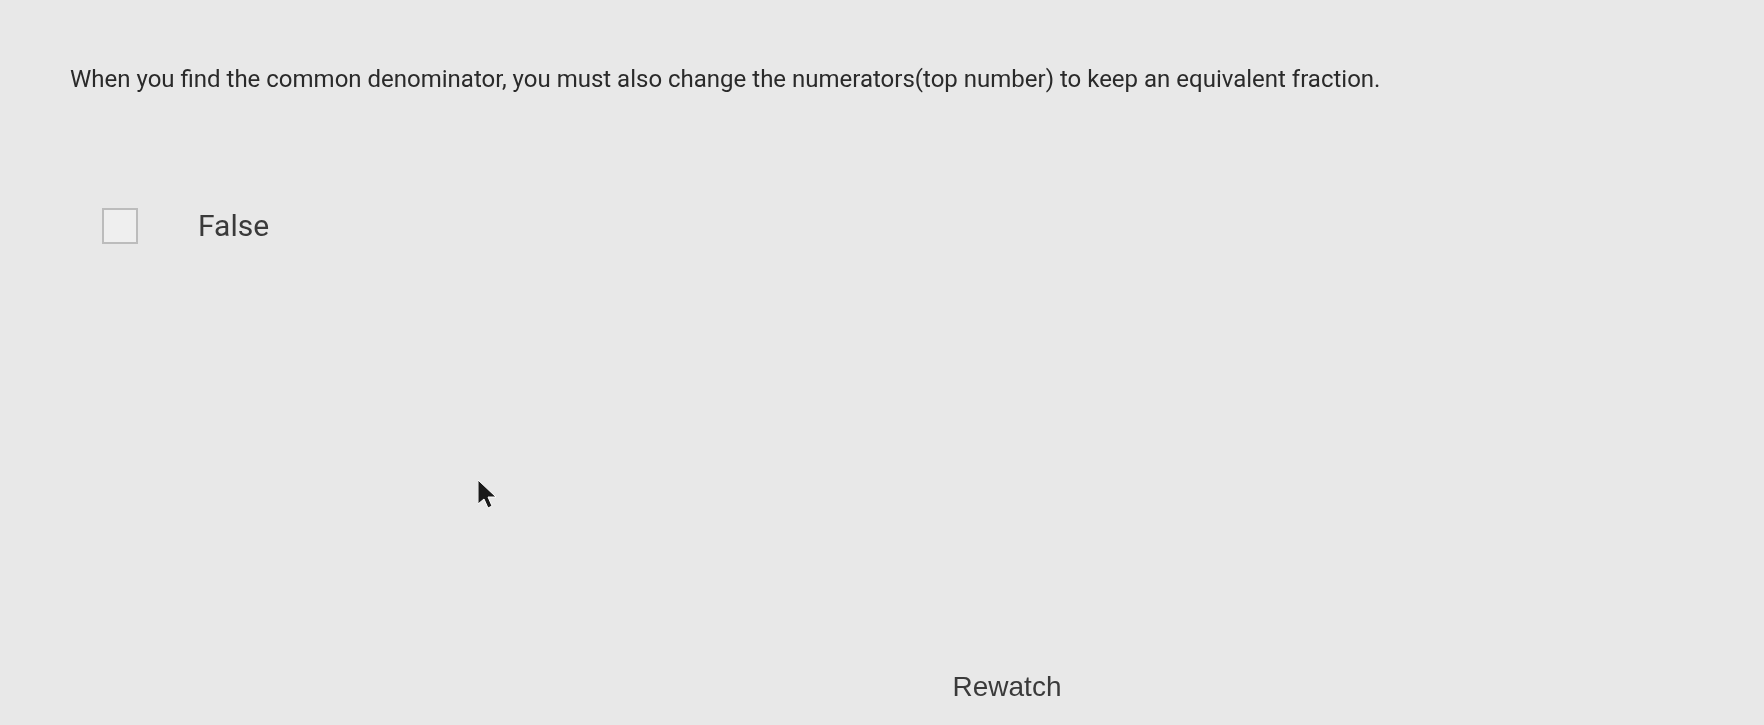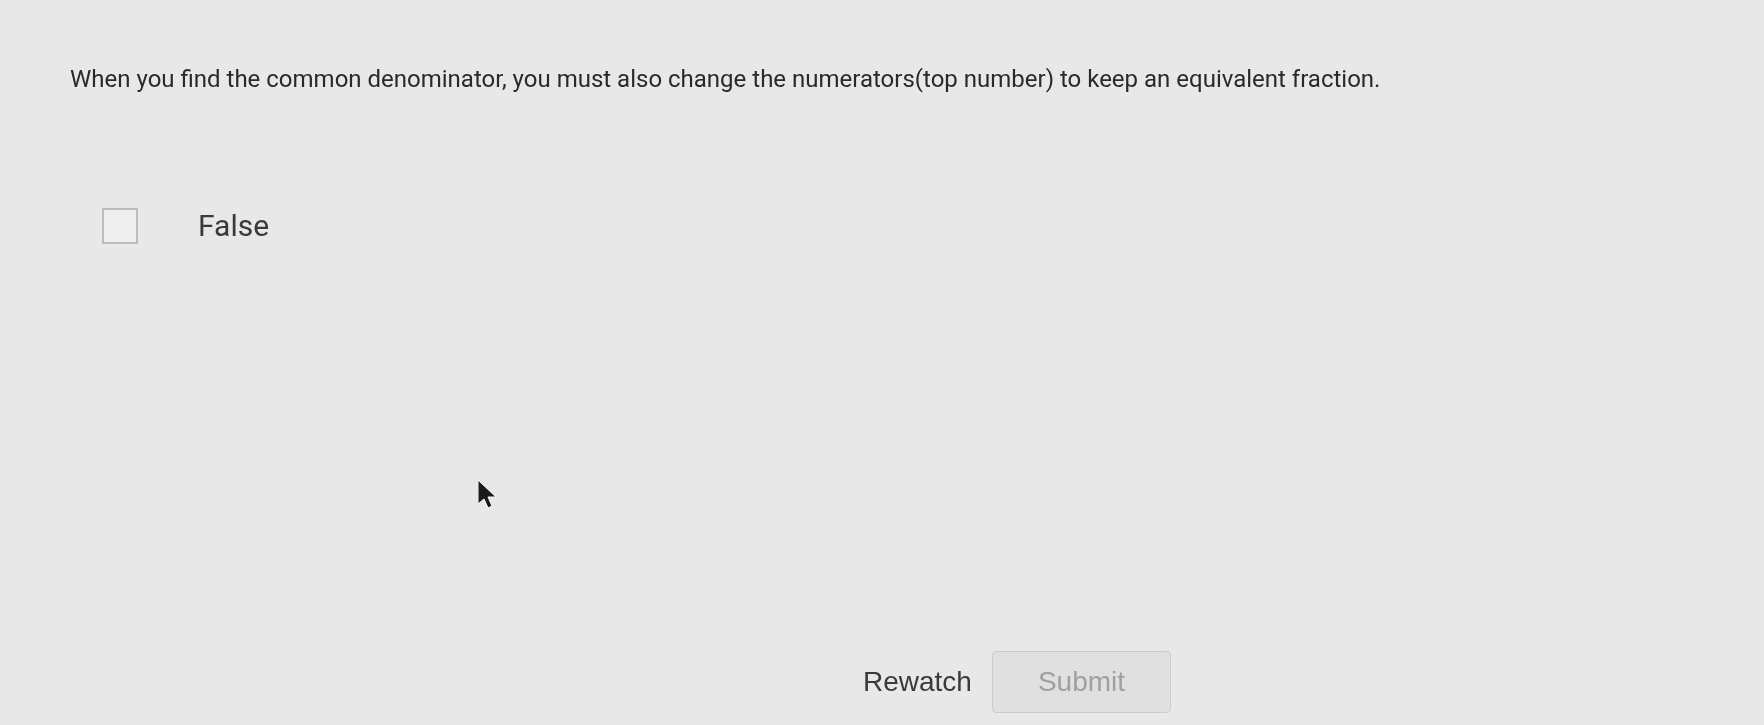--- a/index.html
+++ b/index.html
@@ -88,18 +88,17 @@
 
 <div class="options">
   <div class="option-row">
     <div class="checkbox"></div>
     <span class="option-label">False</span>
   </div>
 </div>
 
 <div class="bottom-bar">
   <button class="rewatch-button">Rewatch</button>
-  <button class="submit-button">Submit</button>
 </div>
 
 <svg class="cursor-icon" width="24" height="32" viewBox="0 0 24 32">
   <path d="M 0 0 L 0 24 L 6 19 L 10 28 L 14 26 L 10 17 L 18 17 Z" fill="#1a1a1a" stroke="#ffffff" stroke-width="1"></path>
 </svg>
 
 </body></html>

